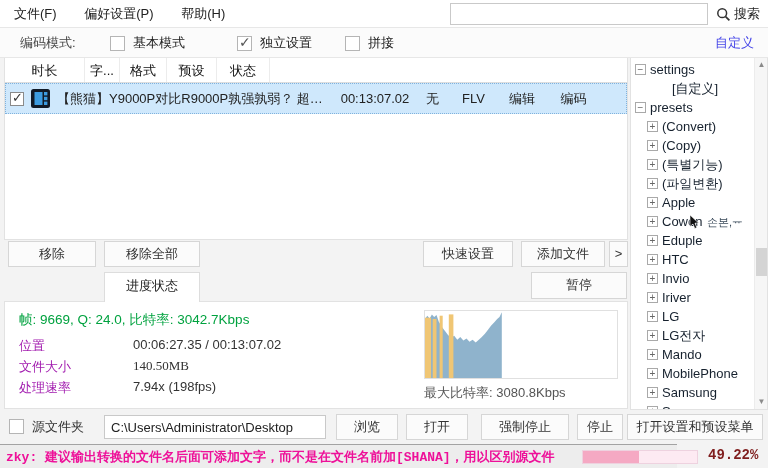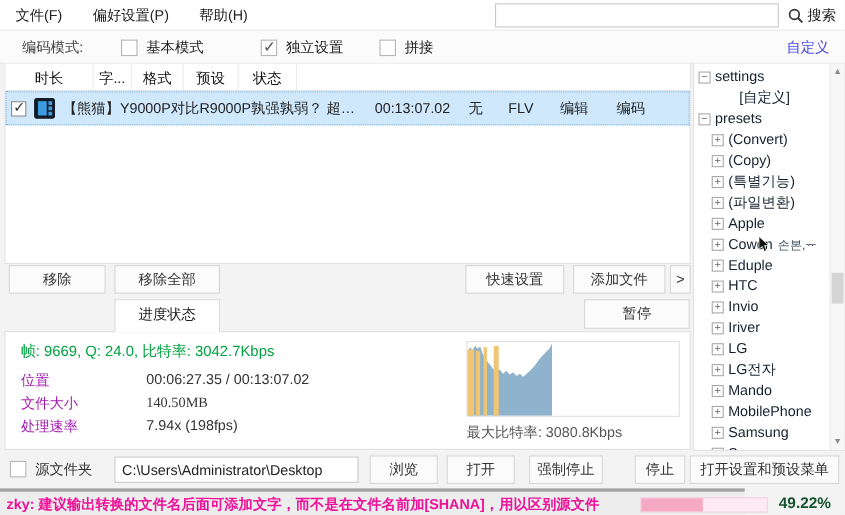--- a/index.html
+++ b/index.html
@@ -70,28 +70,28 @@
   .tbox { display:inline-block; width:11px; height:11px; border:1px solid #a9a9a9; background:#fff; color:#666; font-size:10px; line-height:9px; text-align:center; vertical-align:1px; margin-right:4px; }
   .tbox.hidden { visibility:hidden; }
   .tree-cursor { position:absolute; top:3px; }
   .tree-artifact { color:#3a4a5a; font-size:11px; margin-left:1px; }
 
   
   .out-check { position:absolute; left:9px; top:419px; width:15px; height:15px; border:1px solid #b5b5b5; background:#fff; }
   .out-label { position:absolute; left:32px; top:413px; line-height:28px; color:#333; }
   .path-input { position:absolute; left:104px; top:415px; width:222px; height:24px; border:1px solid #c9c9c9; padding:0 6px; font:inherit; color:#222; outline:none; }
   .b-browse{left:336px;top:414px;width:62px;} .b-open{left:406px;top:414px;width:62px;}
-  .b-force{left:481px;top:414px;width:67px;} .b-stop{left:577px;top:414px;width:46px;} .b-menu{left:627px;top:414px;width:136px;}
-
-  
-  .statusbar { position:absolute; left:0; top:444px; width:677px; height:24px; background:#ededed; border-top:3px solid #a3a3a3; }
+  .b-force{left:481px;top:414px;width:88px;} .b-stop{left:577px;top:414px;width:46px;} .b-menu{left:627px;top:414px;width:136px;}
+
+  
+  .statusbar { position:absolute; left:0; top:444px; width:677px; height:24px; background:#ededed; border-top:1px solid #a3a3a3;font-family:Liberation Mono, monospace; }
   .status-msg { position:absolute; left:6px; top:3px; color:#ee1099; font-weight:bold; font-size:13px; white-space:nowrap; }
   .pb-track { position:absolute; left:582px; top:5px; width:116px; height:14px; background:#fdeaf2; border:1px solid #eed2df; }
   .pb-fill { height:100%; background:#f5a9c3; width:0; }
-  .pb-pct { position:absolute; left:708px; top:2px; color:#14532d; font-weight:bold; font-size:14px; }
+  .pb-pct { position:absolute; left:708px; top:2px; color:#7f1d1d; font-weight:bold; font-size:14px; }
 </style>
 </head>
 <body>
 
 <div id="app">
 
   <div class="menubar">
     <span class="menu-item">文件(F)</span>
     <span class="menu-item">偏好设置(P)</span>
     <span class="menu-item">帮助(H)</span>

